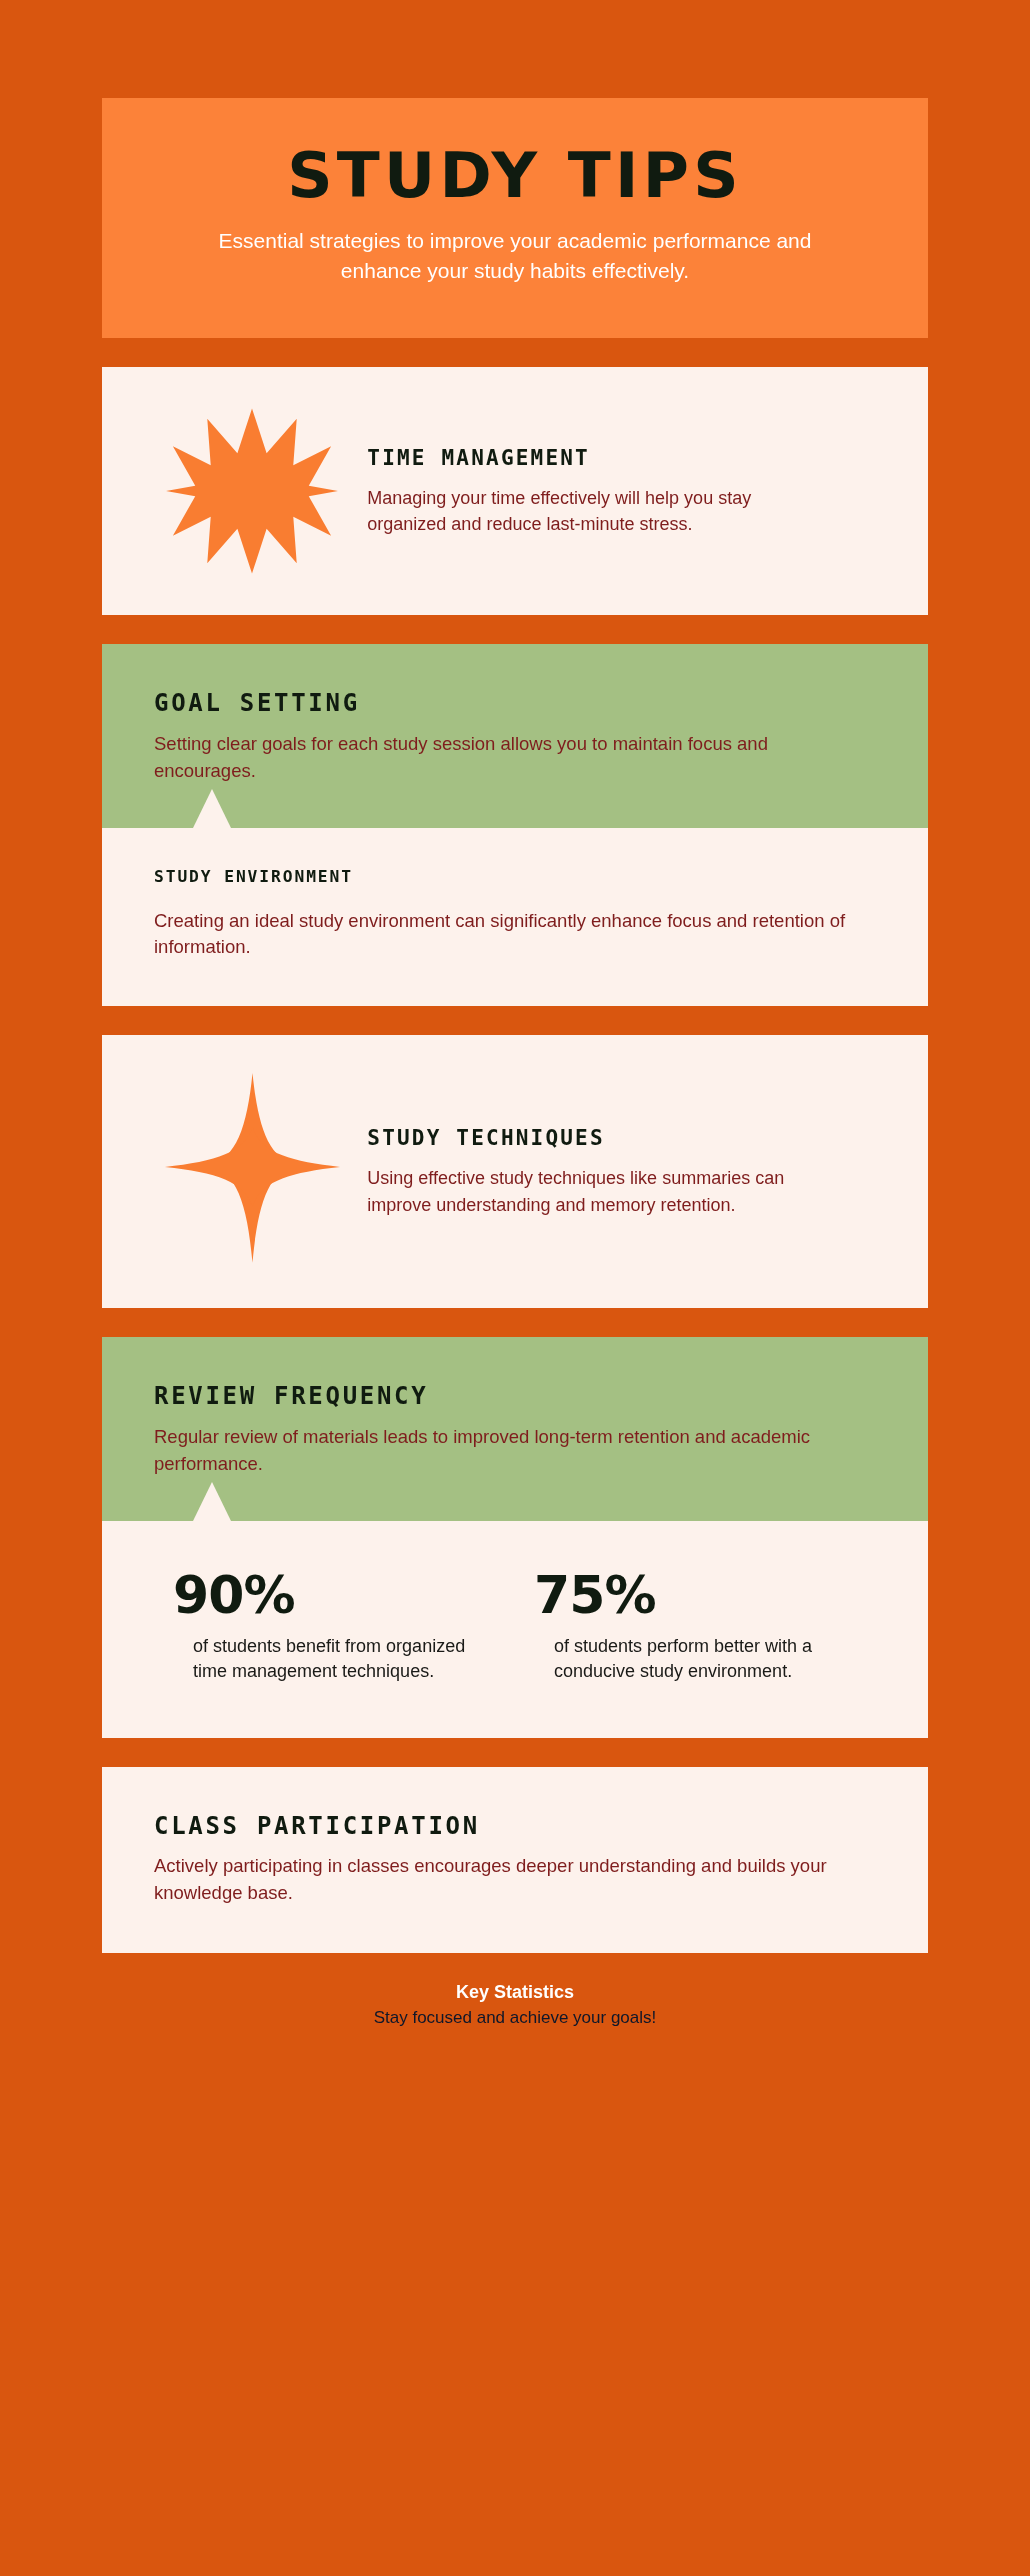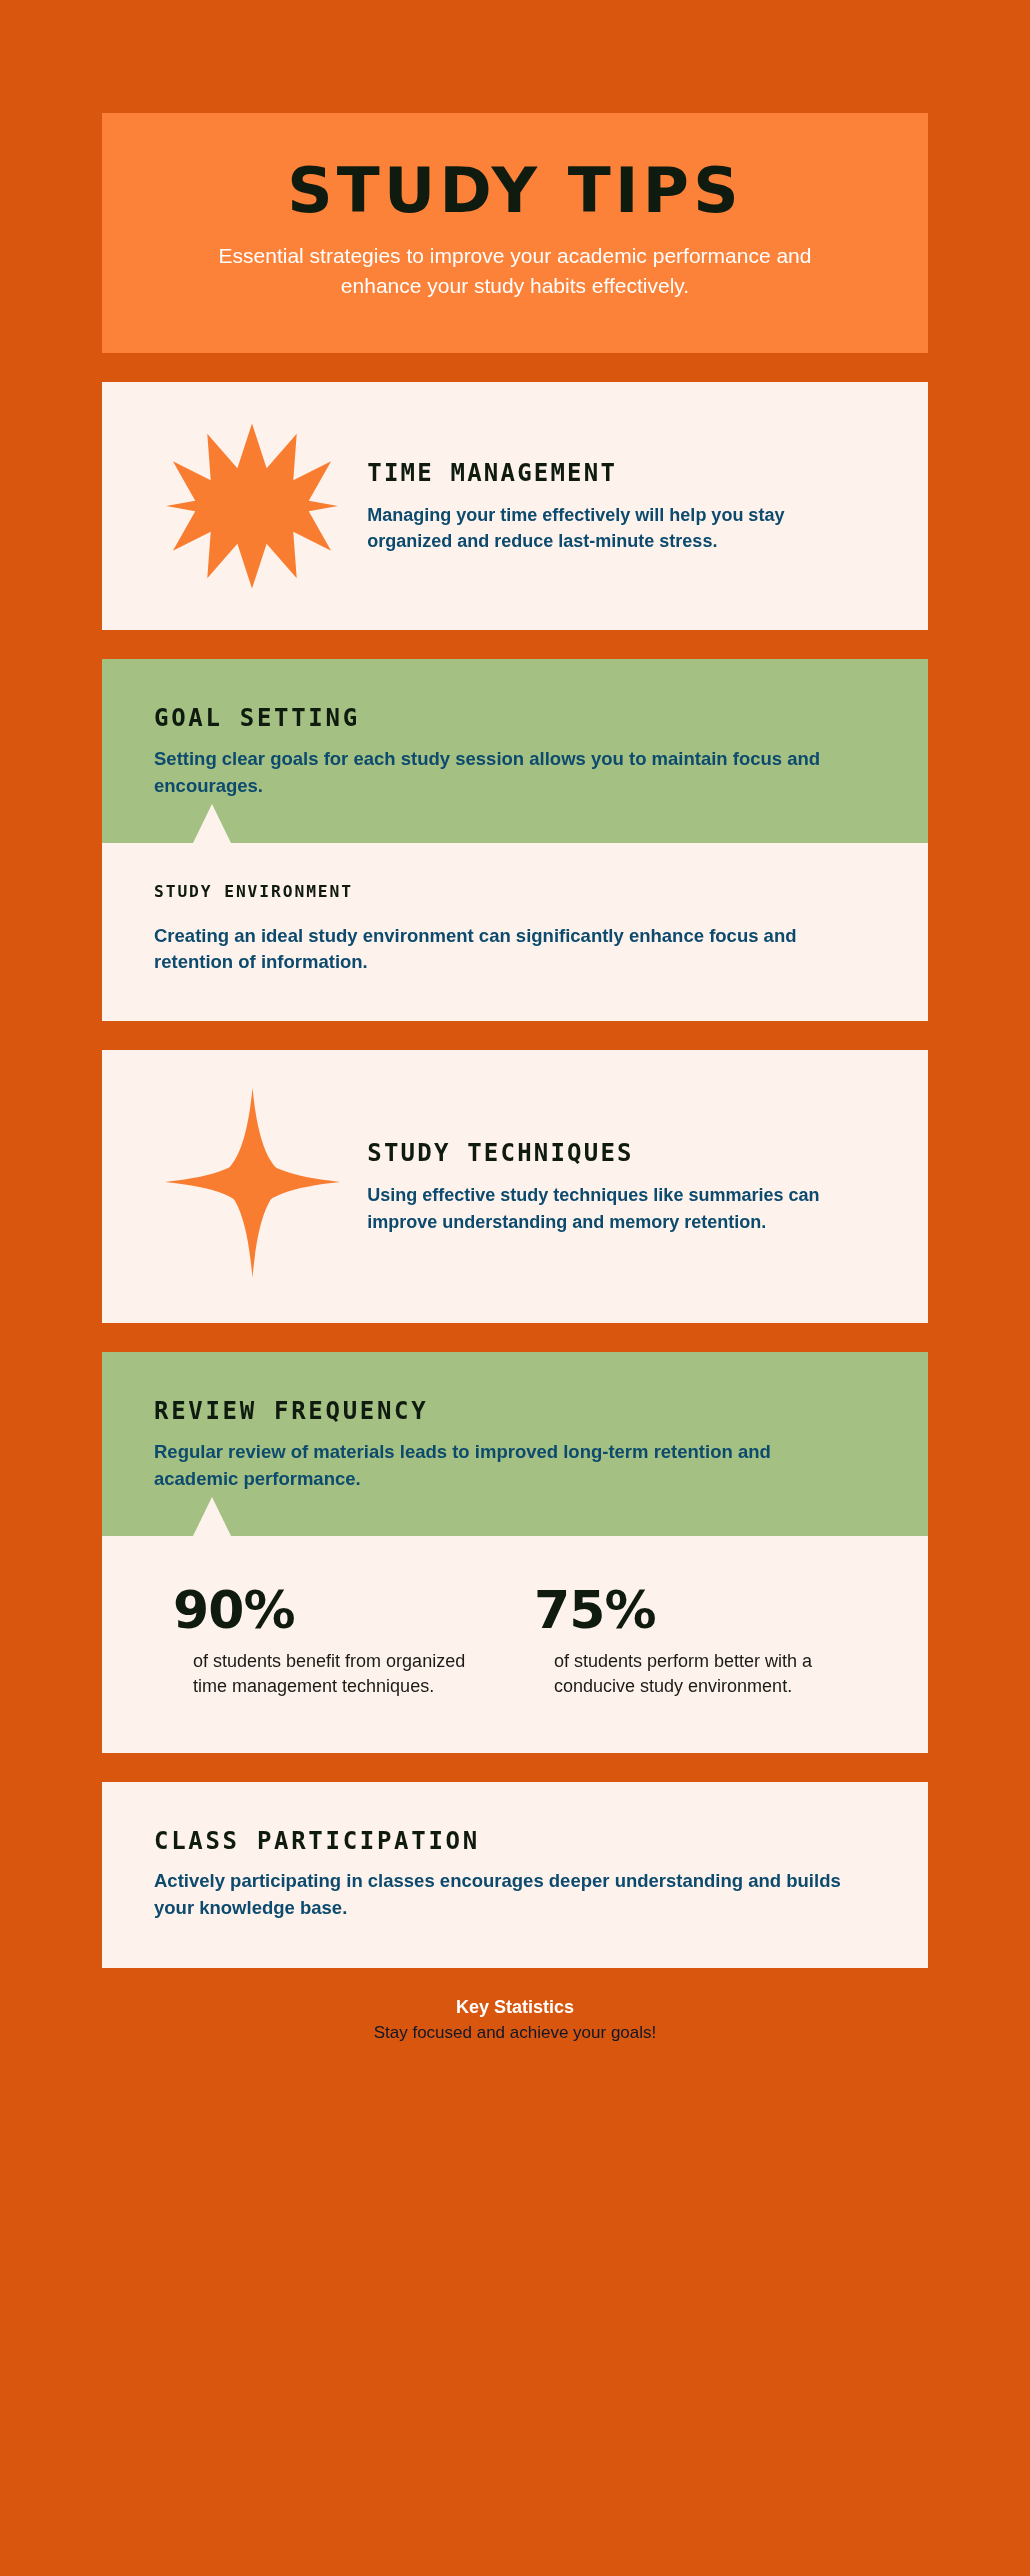--- a/index.html
+++ b/index.html
@@ -6,21 +6,21 @@
   body{
     width:1030px;height:2576px;
     background:#D9560F;
     font-family:"Liberation Sans",sans-serif;
     overflow:hidden;
   }
   .page{
     width:1030px;height:2566px;
     background:#D9560F;
     box-sizing:border-box;
-    padding:16px;
+    padding:1px;
     position:relative;
   }
   .wrap{
     width:826px;
     margin:0 auto;
     padding-top:97px;
     box-sizing:border-box;
   }
 
   
@@ -72,42 +72,41 @@
   }
   .sec-title.sm{
     font-size:16.3px;
     letter-spacing:1.9px;
     margin-bottom:22px;
   }
   .sec-body{
     font-family:"Liberation Sans",sans-serif;
     font-size:18.5px;
     line-height:1.45;
-    color:#0c4a6e;
+    color:#7f1d1d;
     margin:0;
     max-width:696px;
-    font-weight:bold;
   }
 
   
   .icon-card{
     display:flex;
     align-items:center;
     padding:38px 52px 38px 45px;
   }
   .icon-slot{
     width:210px;
     min-width:210px;
     display:flex;
     align-items:center;
     justify-content:center;
   }
   .icon-slot svg{display:block;}
   .icon-text{flex:1;padding-left:10.3px;}
-  .icon-text .sec-title{font-size:24px;letter-spacing:2.2px;margin-bottom:15.5px;}
+  .icon-text .sec-title{font-size:21px;letter-spacing:2.2px;margin-bottom:15.5px;}
   .icon-text .sec-body{font-size:18px;max-width:464px;}
 
   
   .green-block{
     background:#A4C083;
     padding:45px 52px 43px 52px;
     box-sizing:border-box;
     position:relative;
   }
   .notch{

